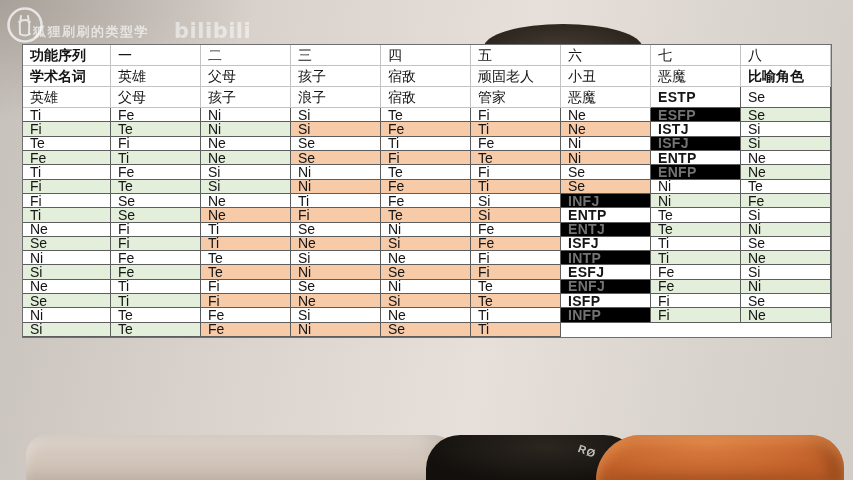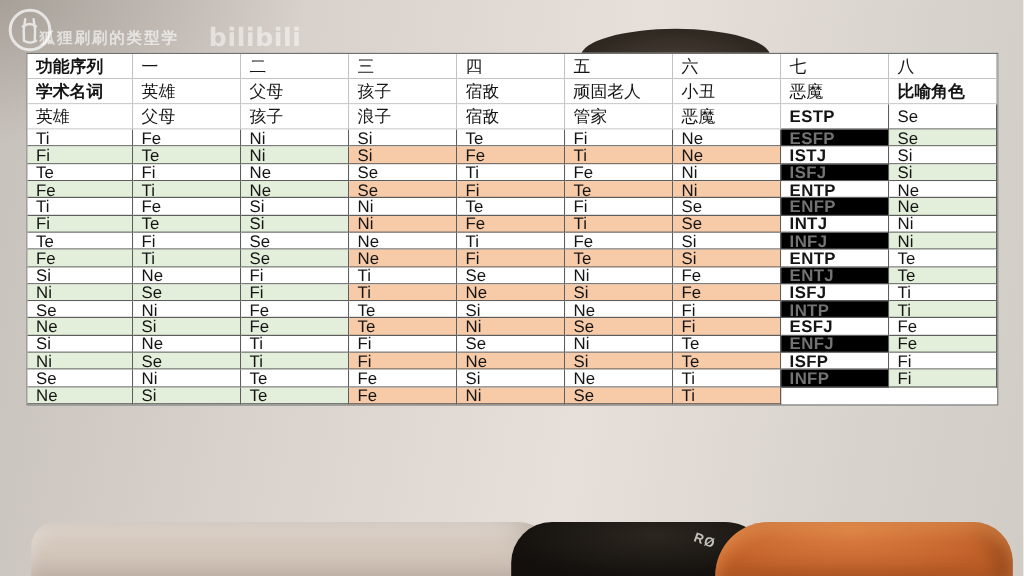--- a/index.html
+++ b/index.html
@@ -175,21 +175,20 @@
       <div class="c dc">Se</div>
       <div class="c dc tl hl">ENFP</div>
       <div class="c dc g">Ne</div>
       <div class="c dc g">Fi</div>
       <div class="c dc g">Te</div>
       <div class="c dc g">Si</div>
       <div class="c dc o">Ni</div>
       <div class="c dc o">Fe</div>
       <div class="c dc o">Ti</div>
       <div class="c dc o">Se</div>
-      <div class="c dc tl">INTJ</div>
       <div class="c dc">Ni</div>
       <div class="c dc">Te</div>
       <div class="c dc">Fi</div>
       <div class="c dc">Se</div>
       <div class="c dc">Ne</div>
       <div class="c dc">Ti</div>
       <div class="c dc">Fe</div>
       <div class="c dc">Si</div>
       <div class="c dc tl hl">INFJ</div>
       <div class="c dc g">Ni</div>

